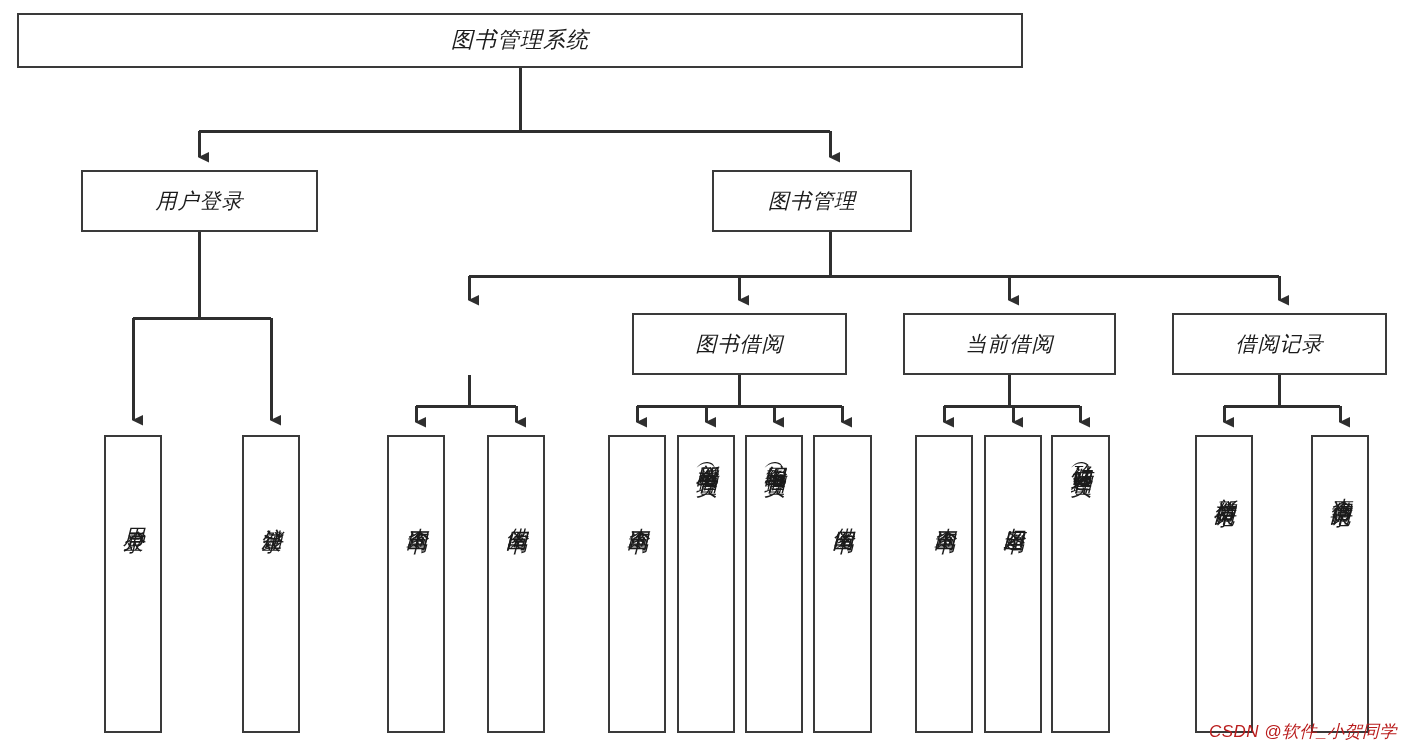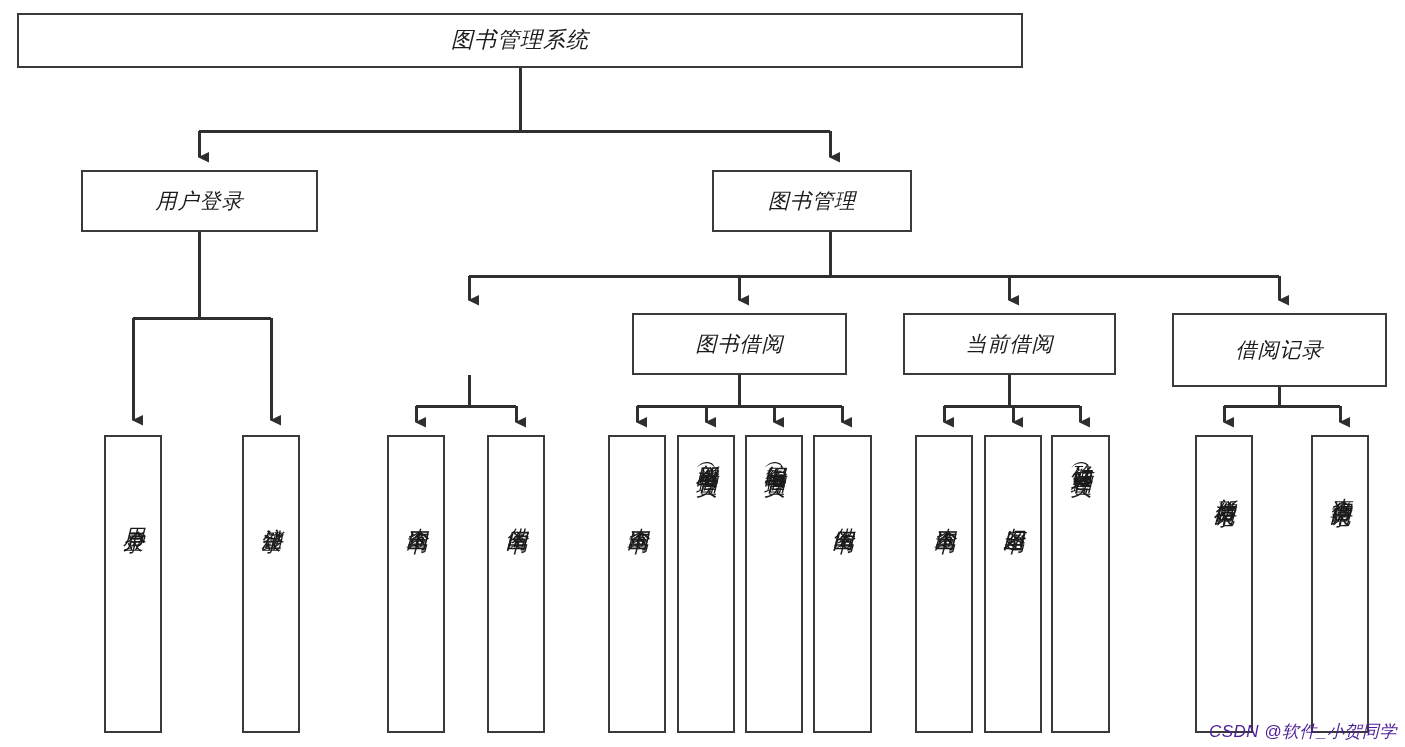--- a/index.html
+++ b/index.html
@@ -65,21 +65,21 @@
     margin-top: 6px;
   }
   .node.vert.upper .vlabel {
     margin-top: 40px;
   }
   .watermark {
     position: absolute;
     right: 8px;
     bottom: 4px;
     font-size: 17px;
-    color: #4c1d95;
+    color: #b91c1c;
     letter-spacing: 0.5px;
     white-space: nowrap;
   }
 </style>
 </head>
 <body>
 
 <div id="canvas">
 
   <svg id="wires" viewBox="0 0 1405 747" xmlns="http://www.w3.org/2000/svg">
@@ -132,21 +132,21 @@
     </g>
   </svg>
 
   <div class="node horiz root" id="node-root" style="left: 17px; top: 13px; width: 1006px; height: 55px;">图书管理系统</div>
 
   <div class="node horiz" id="node-l2-0" style="left: 81px; top: 170px; width: 237px; height: 62px;">用户登录</div>
   <div class="node horiz" id="node-l2-1" style="left: 712px; top: 170px; width: 200px; height: 62px;">图书管理</div>
 
   <div class="node horiz" id="node-l3-2" style="left: 903px; top: 313px; width: 213px; height: 62px;">当前借阅</div>
   <div class="node horiz" id="node-l3-1" style="left: 632px; top: 313px; width: 215px; height: 62px;">图书借阅</div>
-  <div class="node horiz" id="node-l3-3" style="left: 1172px; top: 313px; width: 215px; height: 74px;">借阅记录</div>
+  <div class="node horiz" id="node-l3-3" style="left: 1172px; top: 313px; width: 215px; height: 62px;">借阅记录</div>
 
   <div class="node vert mid" id="node-l4-0" style="left: 104px; top: 435px; width: 58px; height: 298px;">
     <span class="vlabel">用户登录</span>
   </div>
   <div class="node vert mid" id="node-l4-1" style="left: 242px; top: 435px; width: 58px; height: 298px;">
     <span class="vlabel">注销登录</span>
   </div>
   <div class="node vert mid" id="node-l4-2" style="left: 387px; top: 435px; width: 58px; height: 298px;">
     <span class="vlabel">查询图书</span>
   </div>

